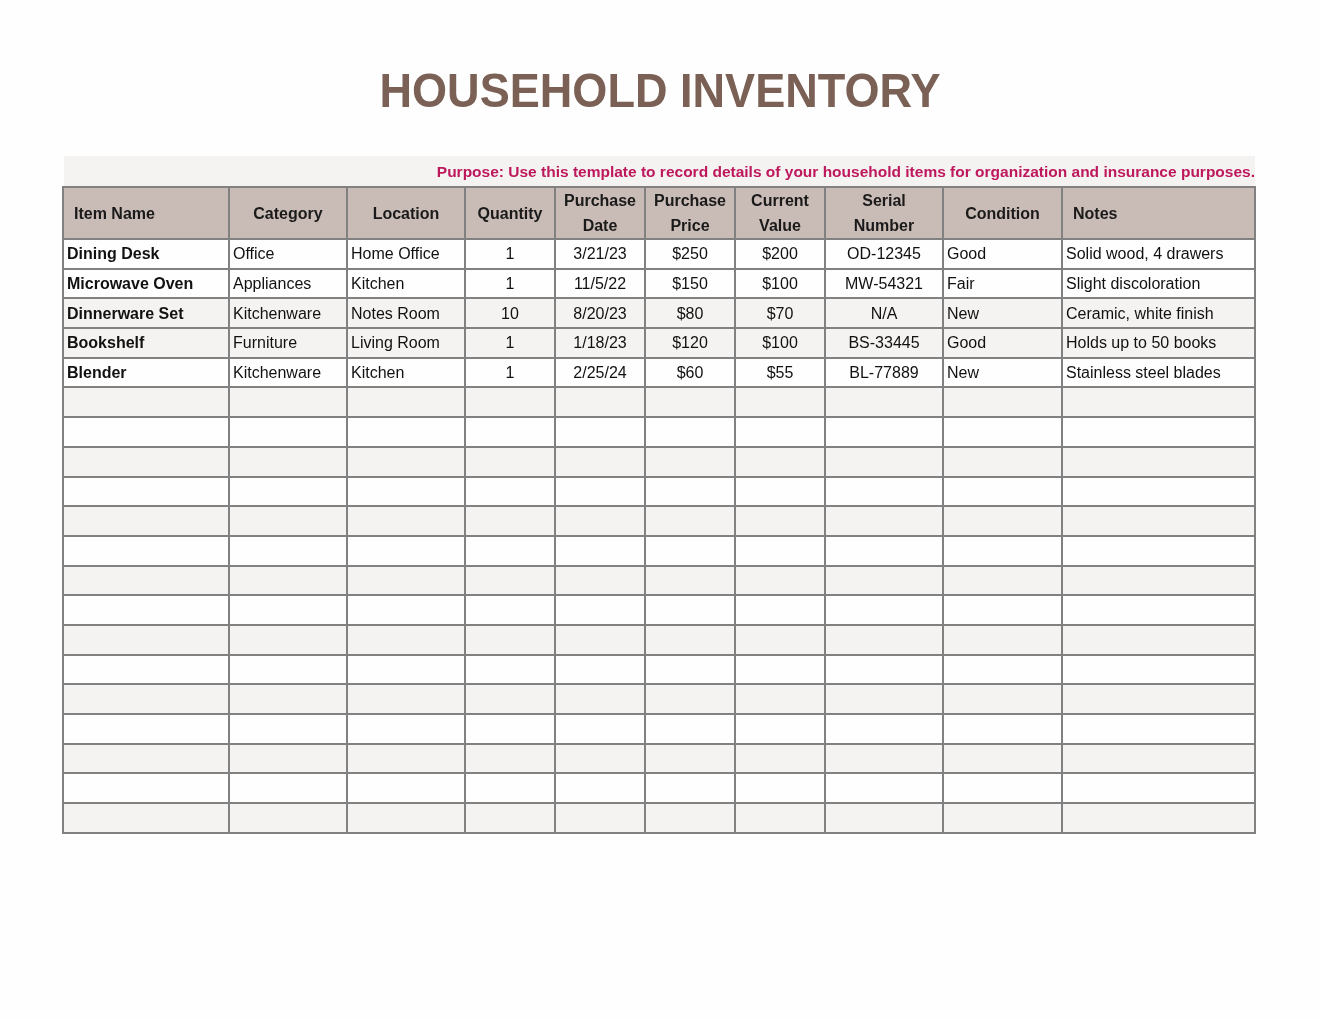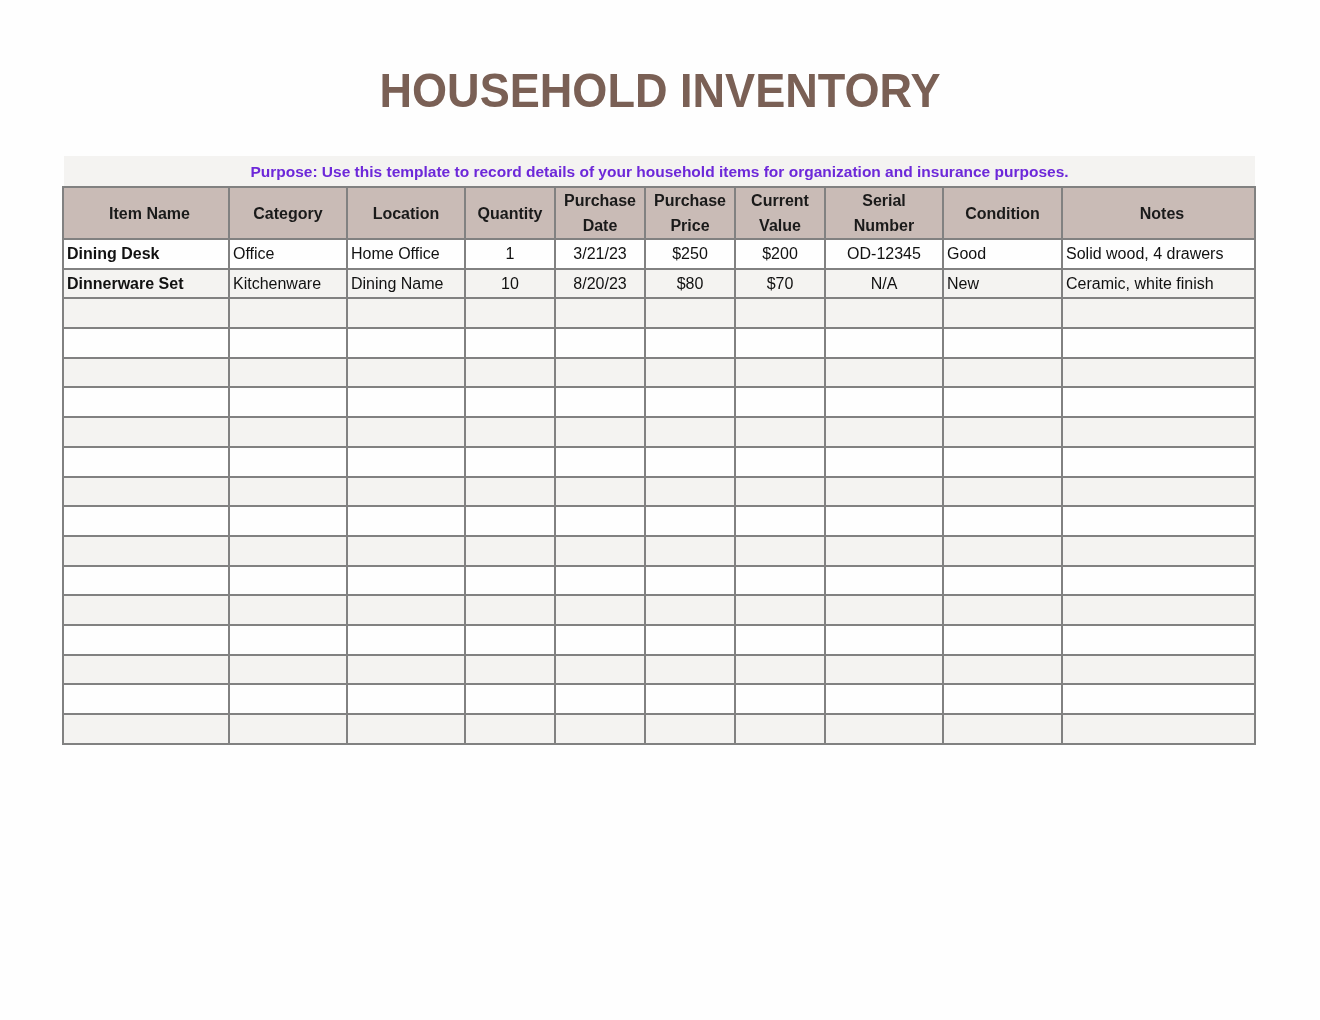--- a/index.html
+++ b/index.html
@@ -20,25 +20,25 @@
     font-size: 49px;
     letter-spacing: 0px;
     color: #7a6055;
     transform: scaleX(0.92);
   }
   .purpose {
     position: absolute;
     left: 64px; top: 156px;
     width: 1191px; height: 31px;
     background: #f4f3f1;
-    text-align: center;
+    text-align: right;
     font-weight: bold;
     font-size: 15.5px;
     line-height: 32px;
-    color: #6d28d9;
+    color: #be185d;
   }
   table.inv {
     position: absolute;
     left: 62px; top: 186px;
     border-collapse: collapse;
     table-layout: fixed;
   }
   table.inv th, table.inv td {
     border: 2.5px solid #818181;
     padding: 0 3px;
@@ -48,21 +48,21 @@
   }
   table.inv th {
     background: #c9bbb6;
     height: 46px;
     font-weight: bold;
     font-size: 16px;
     line-height: 25px;
     color: #1a1a1a;
     text-align: center;
   }
-  table.inv th.left { text-align: center; padding-left: 10px; }
+  table.inv th.left { text-align: left; padding-left: 10px; }
   table.inv td { height: 27.7px; line-height: 27px; }
   table.inv tr.odd td { background: #fefefe; }
   table.inv tr.even td { background: #f4f3f1; }
   td.name { font-weight: bold; }
   td.c { text-align: center; }
 </style>
 </head>
 <body>
 
 <div class="title">HOUSEHOLD INVENTORY</div>
@@ -101,32 +101,68 @@
       <td>Office</td>
       <td>Home Office</td>
       <td class="c">1</td>
       <td class="c">3/21/23</td>
       <td class="c">$250</td>
       <td class="c">$200</td>
       <td class="c">OD-12345</td>
       <td>Good</td>
       <td>Solid wood, 4 drawers</td>
     </tr>
+    <tr class="odd">
+      <td class="name">Microwave Oven</td>
+      <td>Appliances</td>
+      <td>Kitchen</td>
+      <td class="c">1</td>
+      <td class="c">11/5/22</td>
+      <td class="c">$150</td>
+      <td class="c">$100</td>
+      <td class="c">MW-54321</td>
+      <td>Fair</td>
+      <td>Slight discoloration</td>
+    </tr>
     <tr class="even">
       <td class="name">Dinnerware Set</td>
       <td>Kitchenware</td>
-      <td>Dining Name</td>
+      <td>Notes Room</td>
       <td class="c">10</td>
       <td class="c">8/20/23</td>
       <td class="c">$80</td>
       <td class="c">$70</td>
       <td class="c">N/A</td>
       <td>New</td>
       <td>Ceramic, white finish</td>
     </tr>
+    <tr class="even">
+      <td class="name">Bookshelf</td>
+      <td>Furniture</td>
+      <td>Living Room</td>
+      <td class="c">1</td>
+      <td class="c">1/18/23</td>
+      <td class="c">$120</td>
+      <td class="c">$100</td>
+      <td class="c">BS-33445</td>
+      <td>Good</td>
+      <td>Holds up to 50 books</td>
+    </tr>
+    <tr class="odd">
+      <td class="name">Blender</td>
+      <td>Kitchenware</td>
+      <td>Kitchen</td>
+      <td class="c">1</td>
+      <td class="c">2/25/24</td>
+      <td class="c">$60</td>
+      <td class="c">$55</td>
+      <td class="c">BL-77889</td>
+      <td>New</td>
+      <td>Stainless steel blades</td>
+    </tr>
   <tr class="even">
         <td></td>
         <td></td>
         <td></td>
         <td></td>
         <td></td>
         <td></td>
         <td></td>
         <td></td>
         <td></td>

